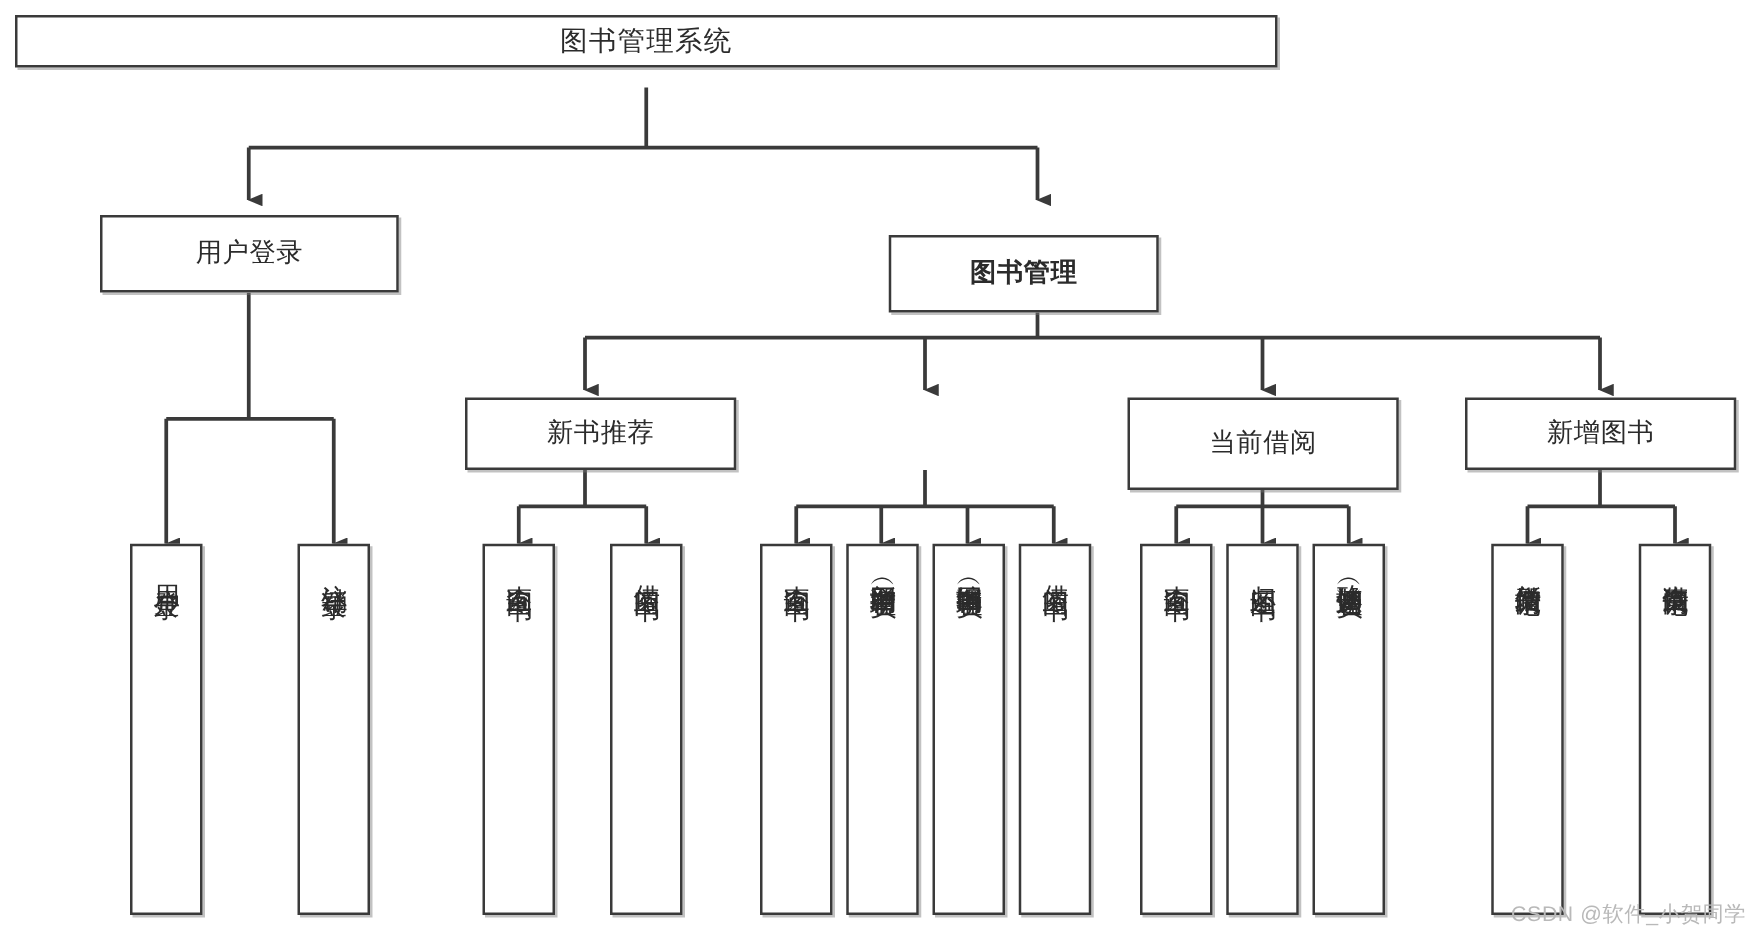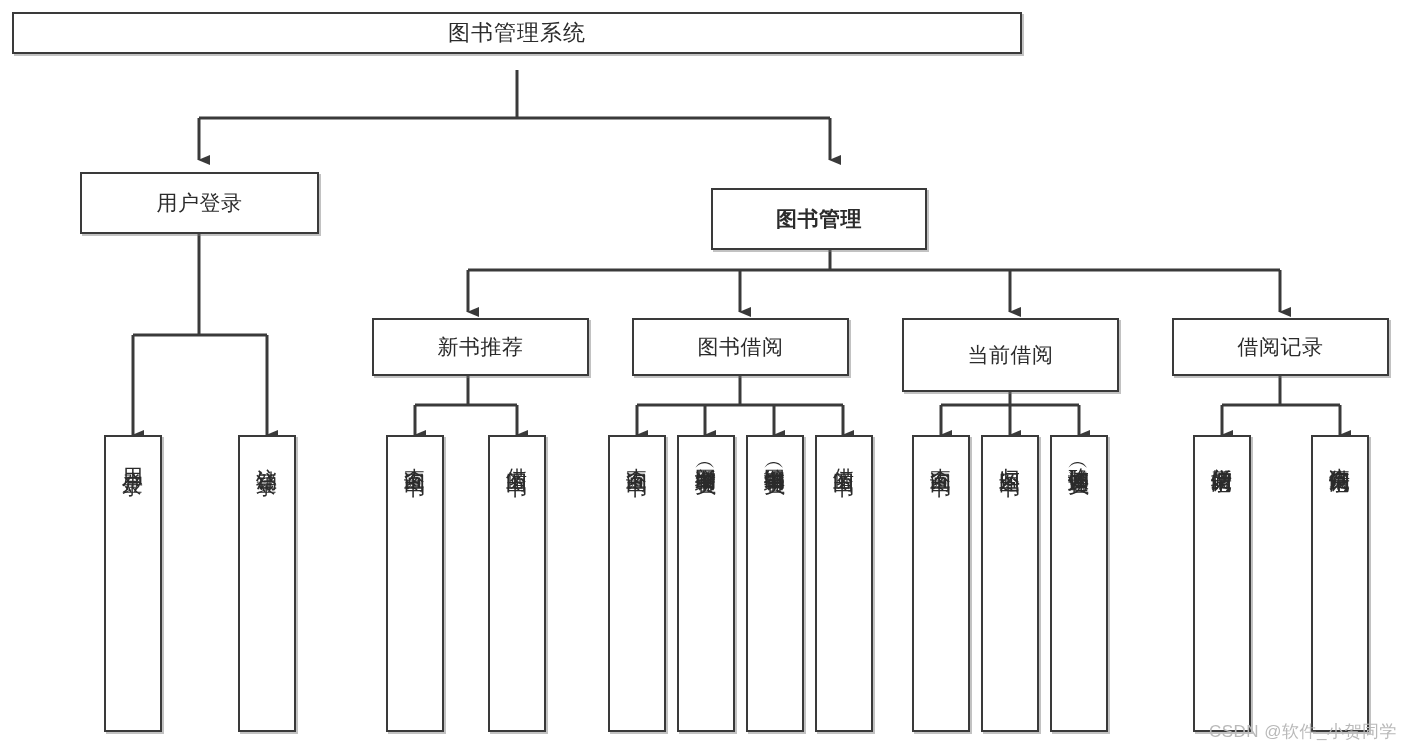--- a/index.html
+++ b/index.html
@@ -136,28 +136,25 @@
   <div class="node horiz" style="left:80px; top:172px; width:239px; height:62px;">
     <span class="label">用户登录</span>
   </div>
   <div class="node horiz" style="left:711px; top:188px; width:216px; height:62px;font-weight:bold;">
     <span class="label">图书管理</span>
   </div>
 
   <div class="node horiz" style="left:372px; top:318px; width:217px; height:58px;">
     <span class="label">新书推荐</span>
   </div>
-  <div class="node horiz" style="left:632px; top:318px; width:217px; height:58px;">
-    <span class="label">图书借阅</span>
-  </div>
   <div class="node horiz" style="left:902px; top:318px; width:217px; height:74px;">
     <span class="label">当前借阅</span>
   </div>
   <div class="node horiz" style="left:1172px; top:318px; width:217px; height:58px;">
-    <span class="label">借阅记录</span>
+    <span class="label">新增图书</span>
   </div>
 
   <div class="node vert" style="left:104px; top:435px; width:58px; height:297px;">
     <span class="label">用户登录</span>
   </div>
   <div class="node vert" style="left:238px; top:435px; width:58px; height:297px;">
     <span class="label">注销登录</span>
   </div>
 
   <div class="node vert" style="left:386px; top:435px; width:58px; height:297px;">

